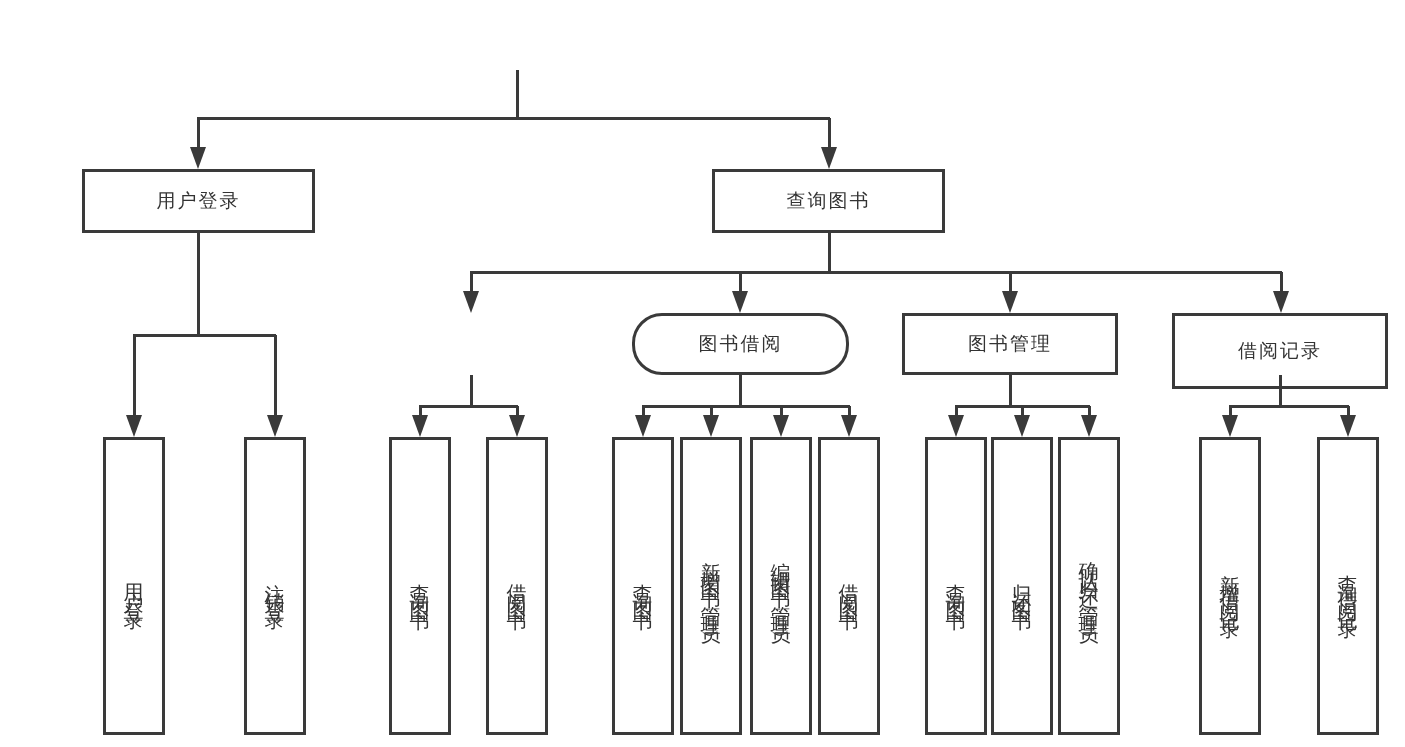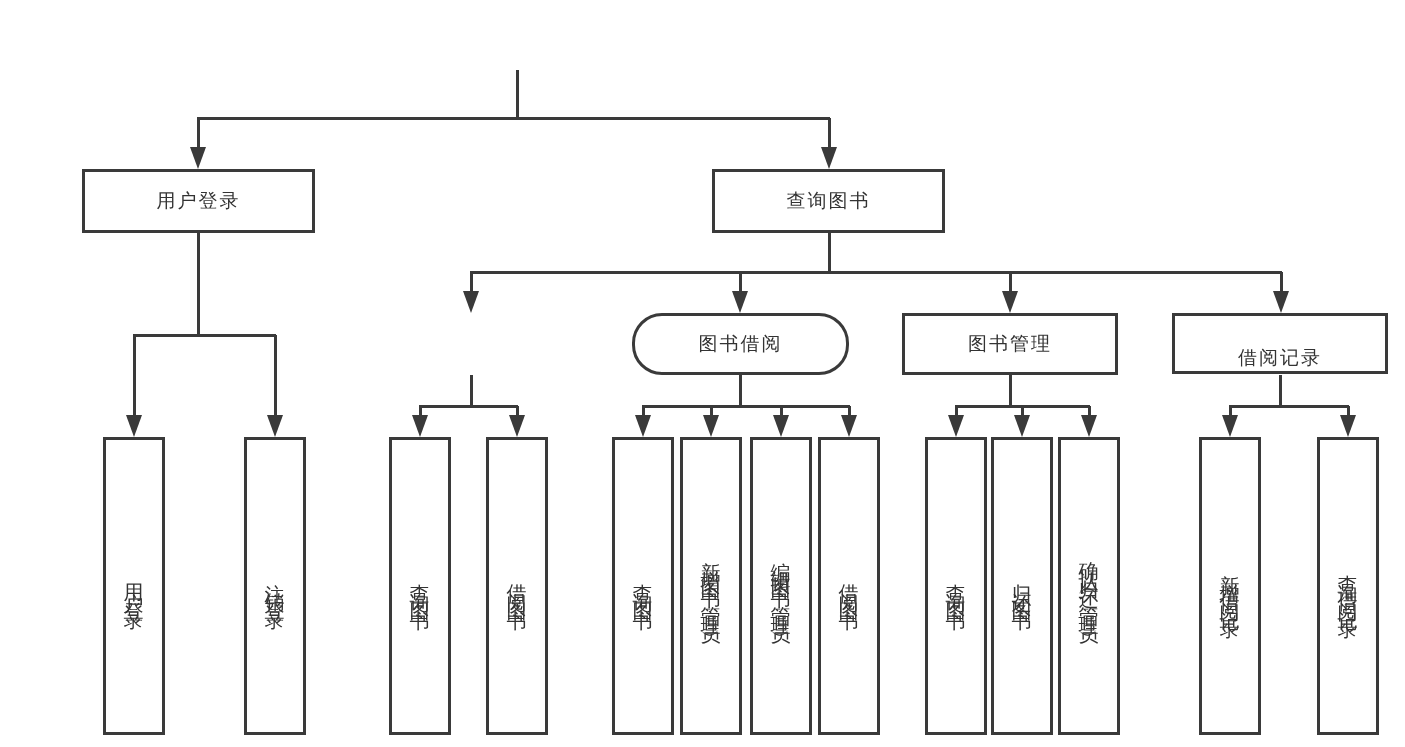--- a/index.html
+++ b/index.html
@@ -74,21 +74,21 @@
   <div class="box h" style="left:712px; top:169px; width:233px; height:64px;">
     <span>查询图书</span>
   </div>
 
   <div class="box h" style="left:632px; top:313px; width:217px; height:62px;border-radius:30px;">
     <span>图书借阅</span>
   </div>
   <div class="box h" style="left:902px; top:313px; width:216px; height:62px;">
     <span>图书管理</span>
   </div>
-  <div class="box h" style="left:1172px; top:313px; width:216px; height:61px;align-items:flex-end;">
+  <div class="box h" style="left:1172px; top:313px; width:216px; height:76px;">
     <span>借阅记录</span>
   </div>
 
   <div class="box v" style="left:103px; top:437px; width:62px; height:298px;">
     <span>用户登录</span>
   </div>
   <div class="box v" style="left:244px; top:437px; width:62px; height:298px;">
     <span>注销登录</span>
   </div>
 

